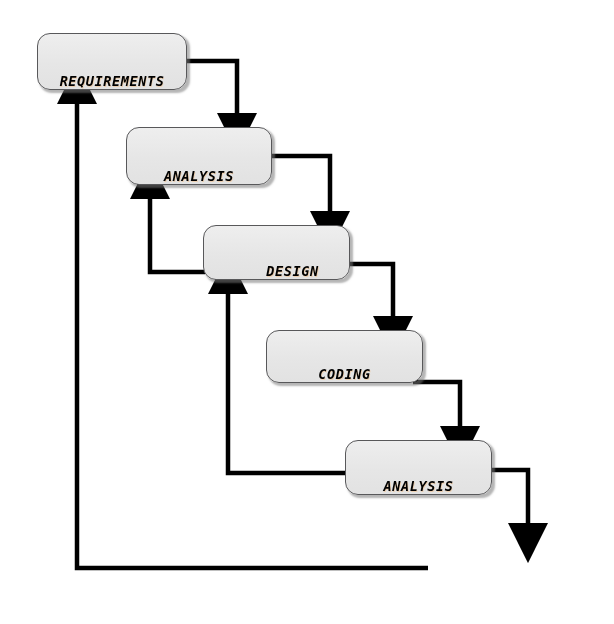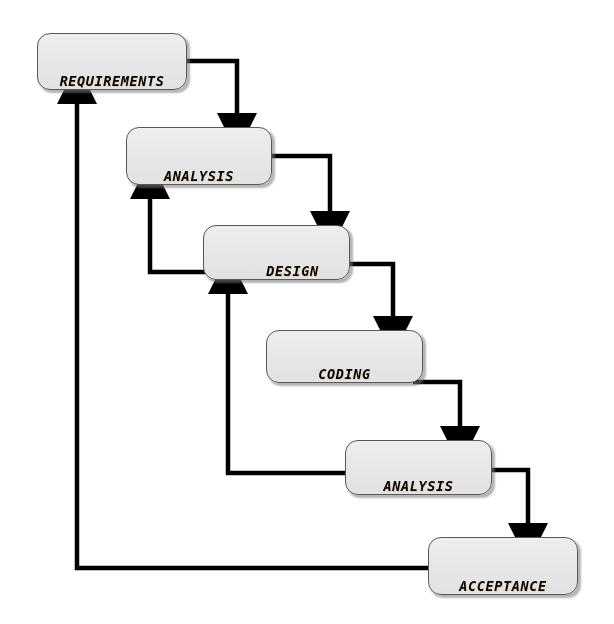--- a/index.html
+++ b/index.html
@@ -89,17 +89,14 @@
   </div>
 
   <div class="phase-box" style="left: 266px; top: 330px; width: 157px; height: 53px;">
     <span class="phase-label">CODING</span>
   </div>
 
   <div class="phase-box" style="left: 345px; top: 440px; width: 147px; height: 55px;">
     <span class="phase-label">ANALYSIS</span>
   </div>
 
-  <div class="phase-box" style="left: 428px; top: 537px; width: 150px; height: 58px;">
-    <span class="phase-label">ACCEPTANCE</span>
-  </div>
 
 </div>
 
 </body></html>

